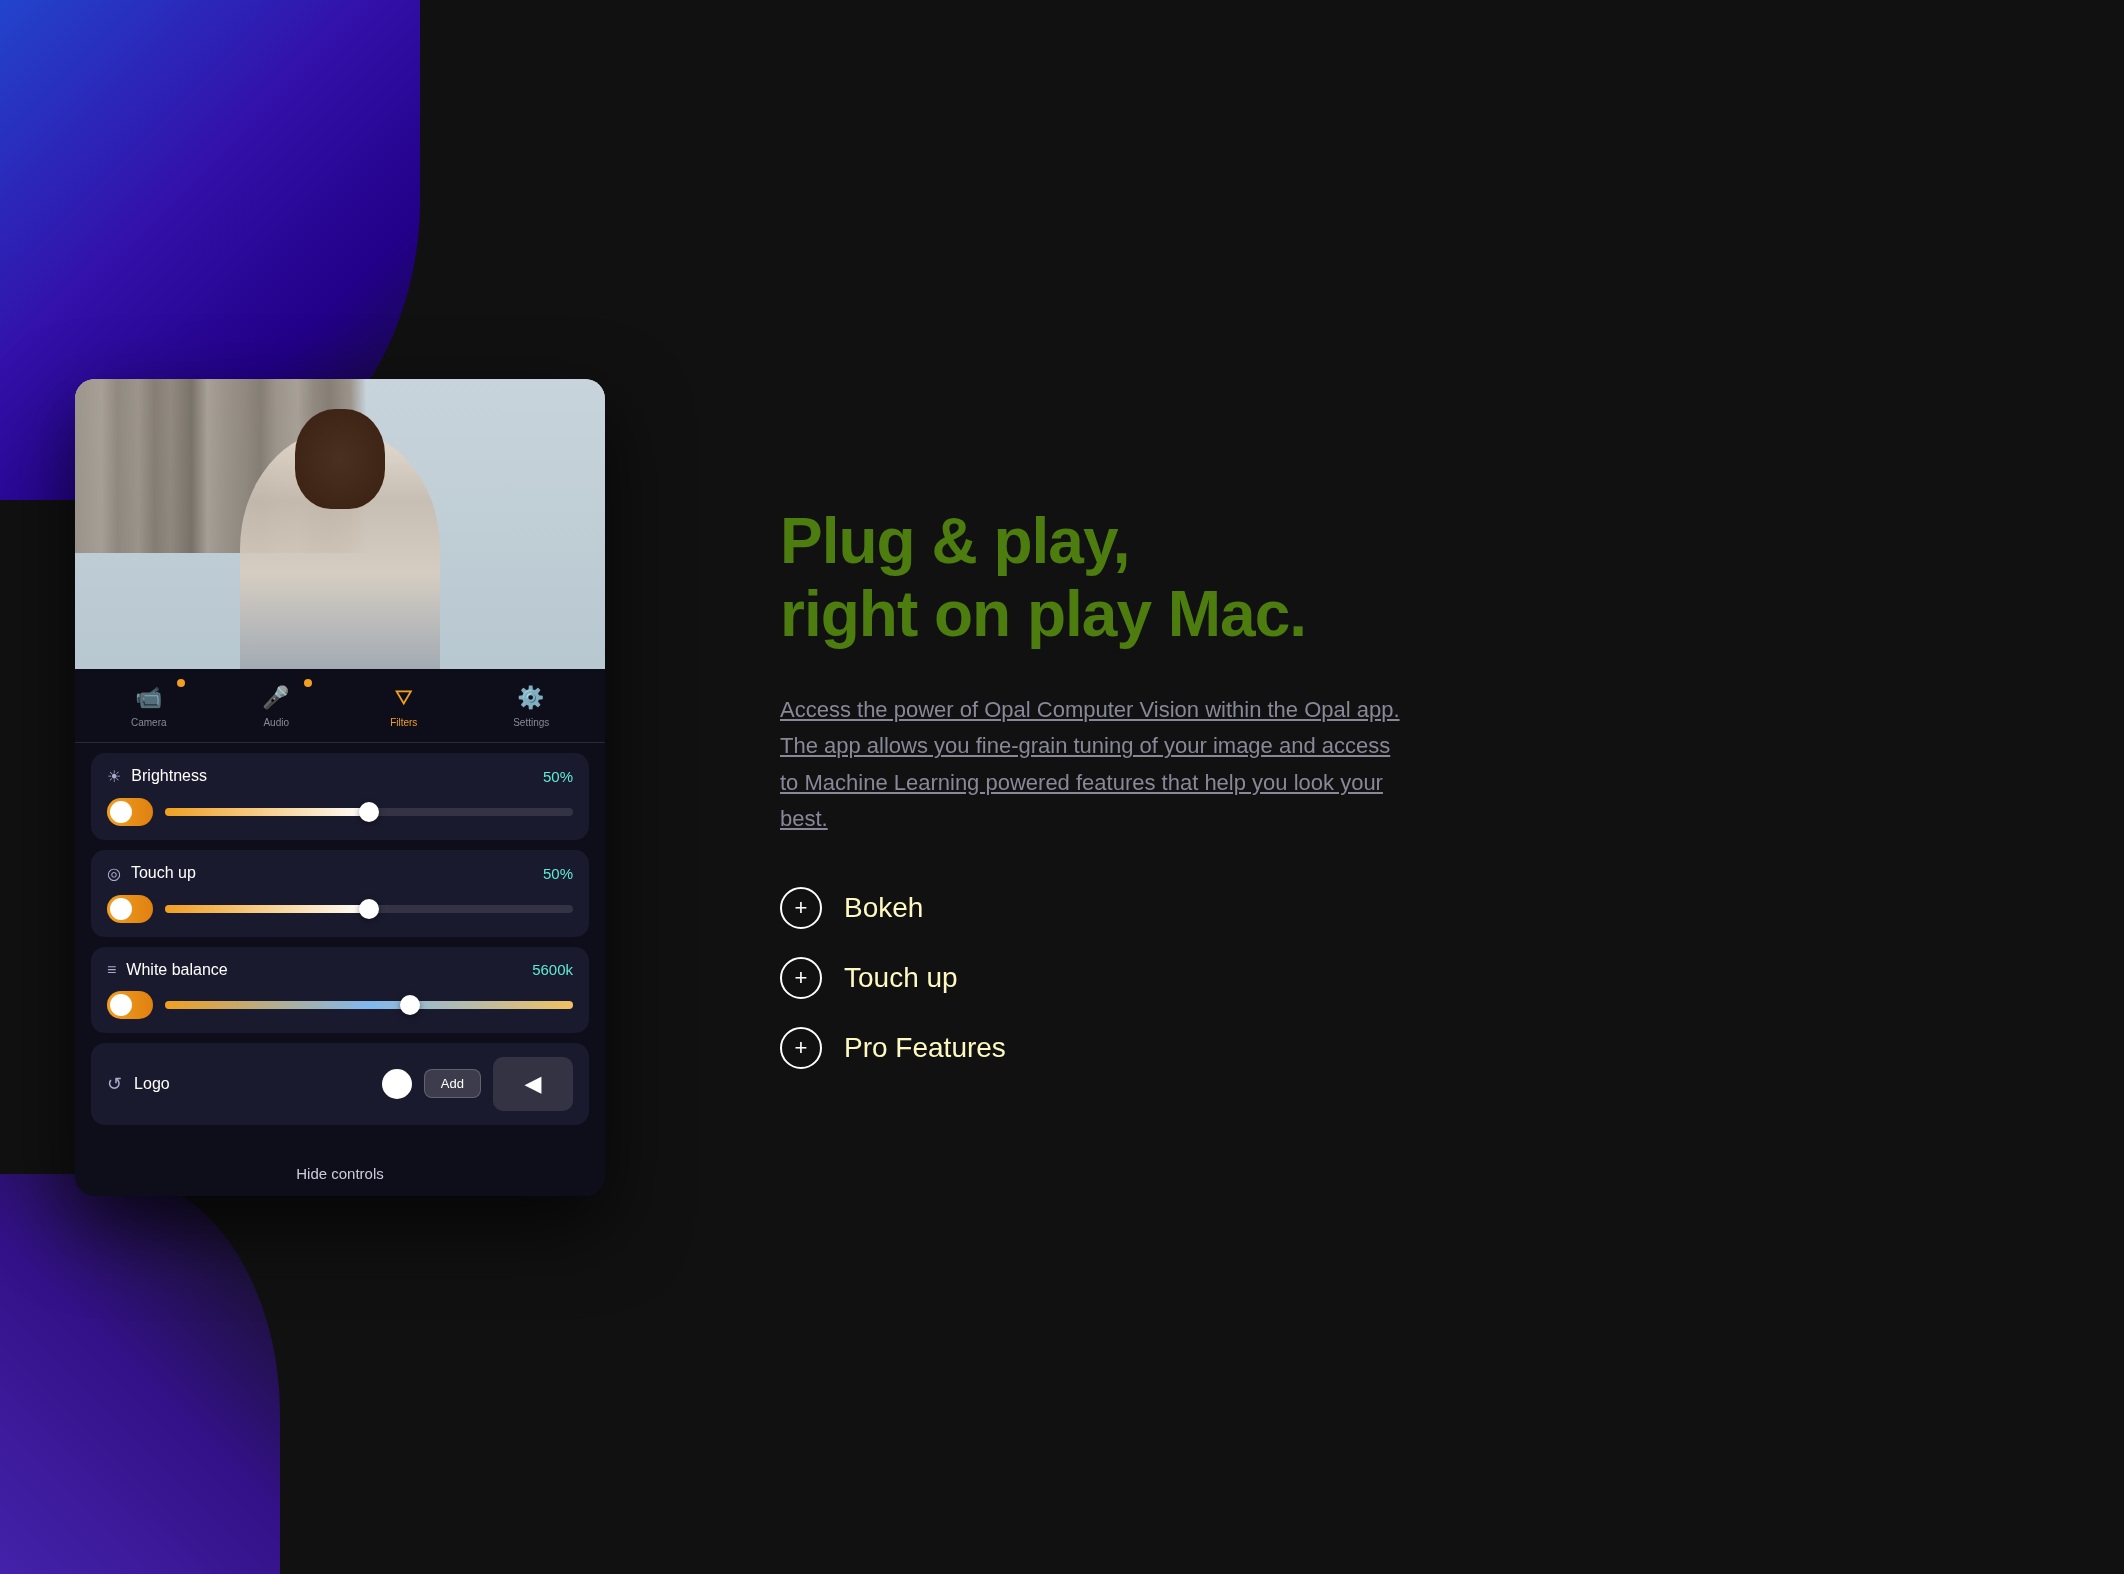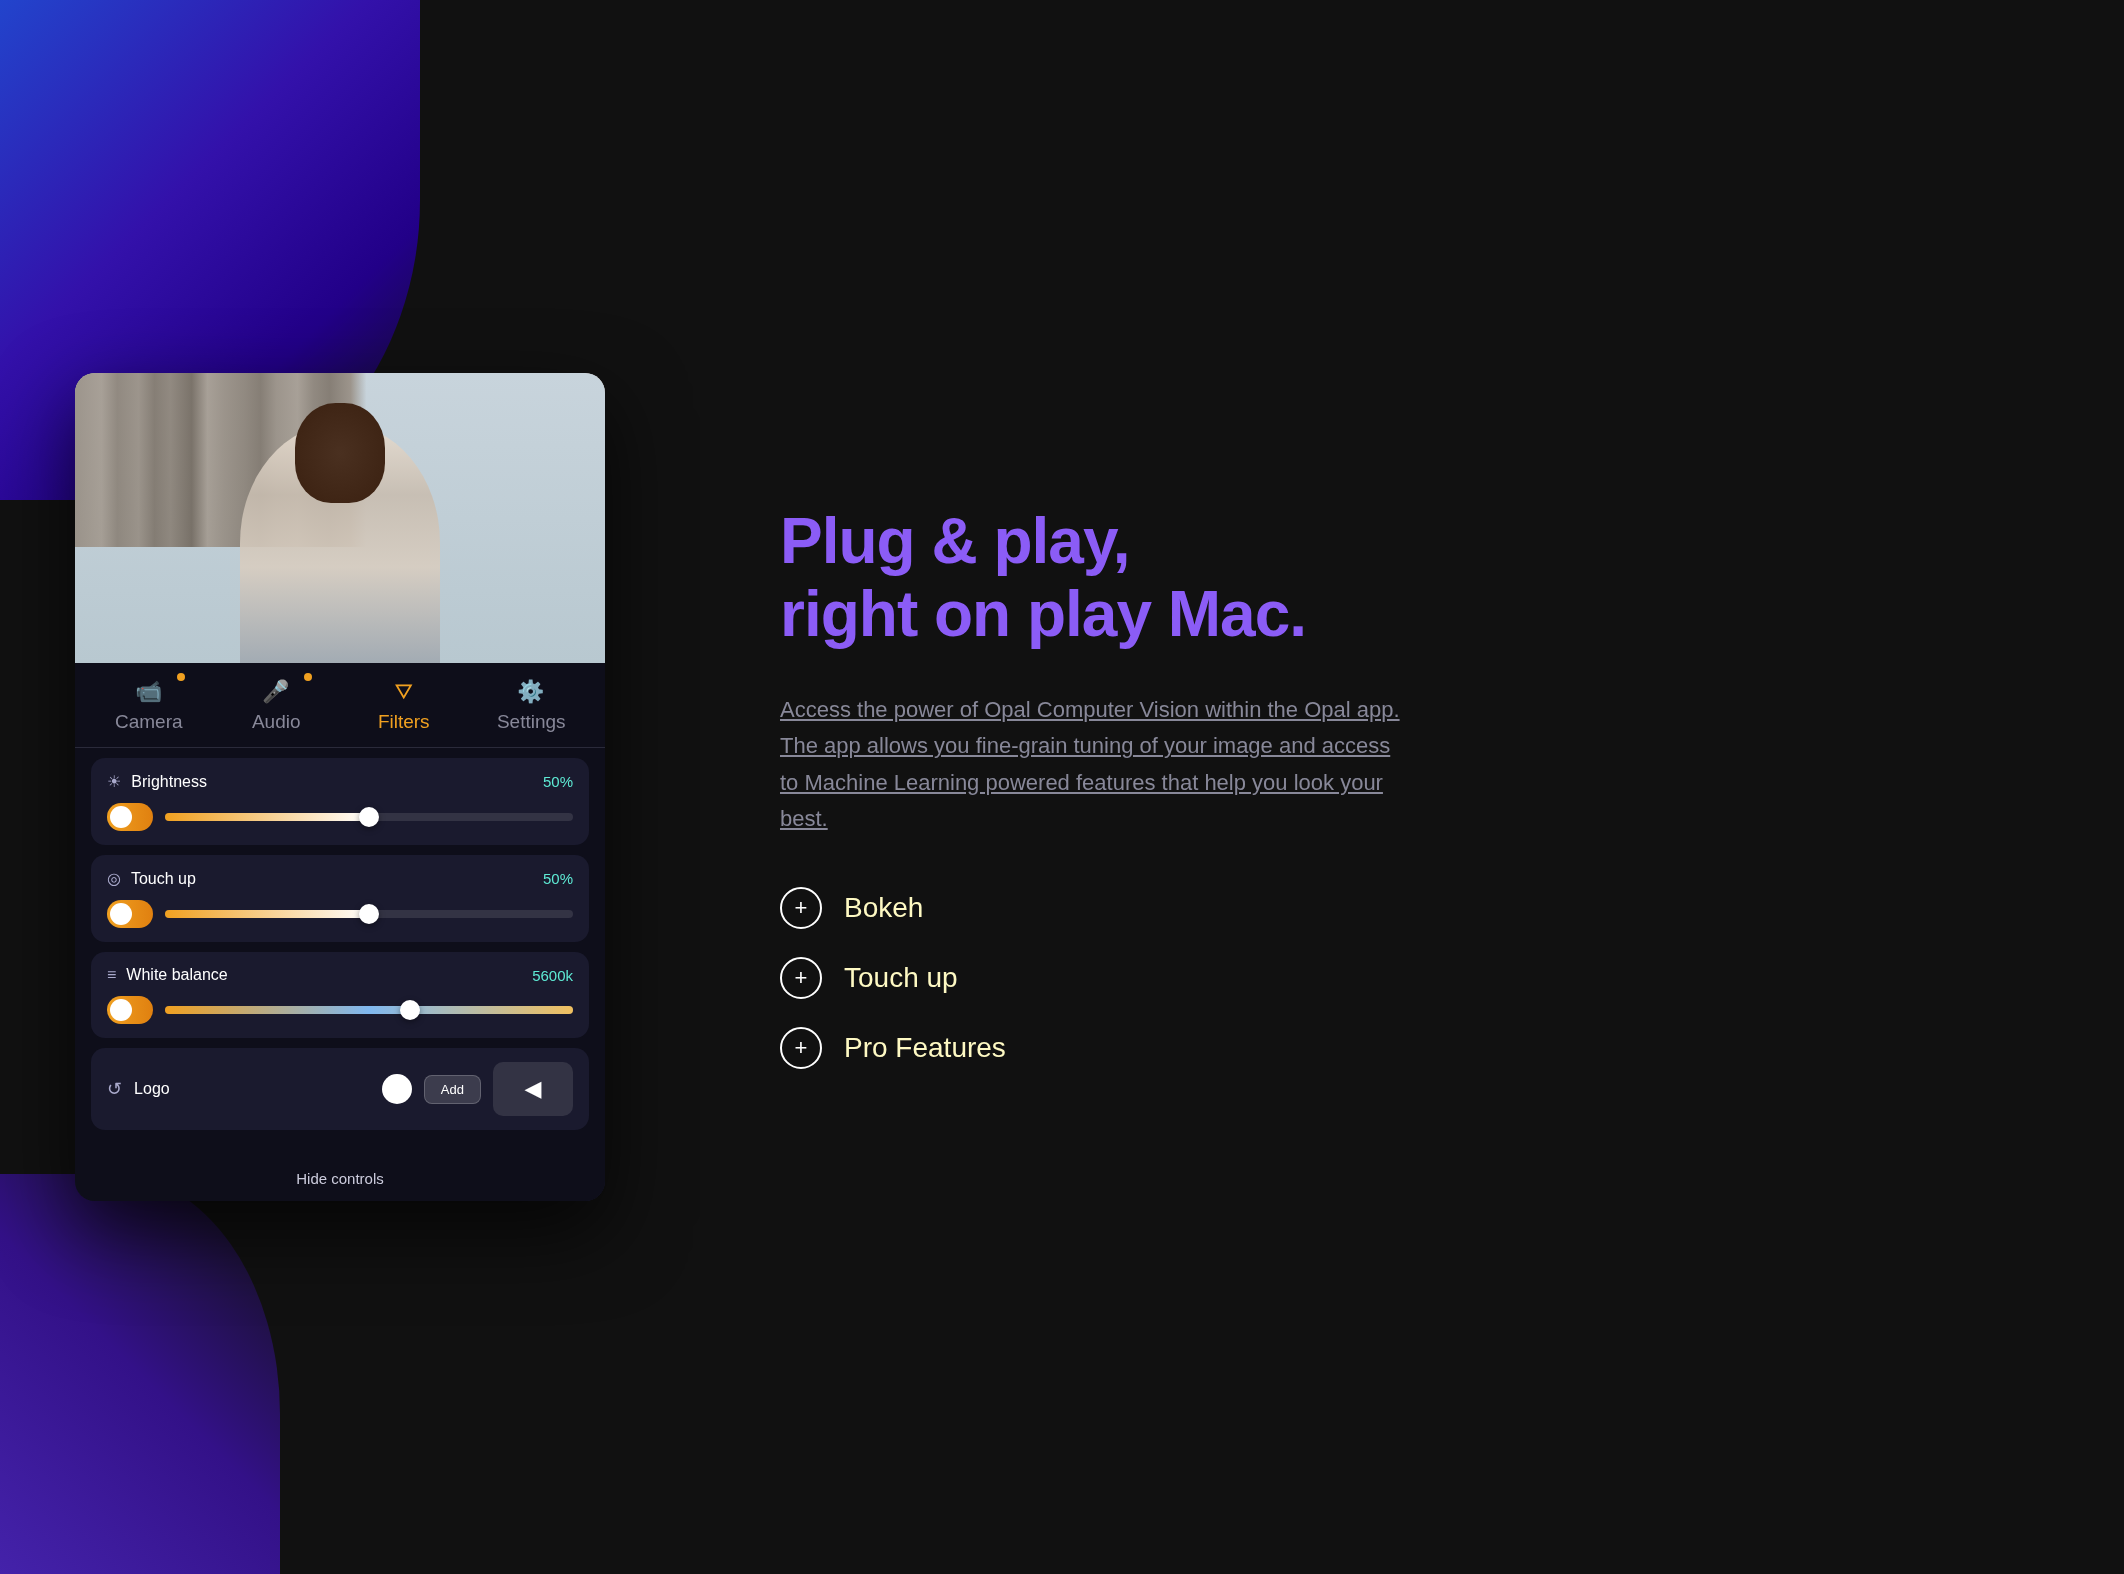--- a/index.html
+++ b/index.html
@@ -136,21 +136,21 @@
     .tab-item.active {
       color: #f0a020;
     }
 
     .tab-icon {
       font-size: 22px;
       margin-bottom: 6px;
     }
 
     .tab-label {
-      font-size: 19px;
+      font-size: 10px;
       font-weight: 500;
     }
 
     .tab-dot {
       position: absolute;
       top: 10px;
       right: 28px;
       width: 8px;
       height: 8px;
       background: #f0a020;
@@ -329,21 +329,21 @@
       align-items: center;
       padding: 80px 100px;
       z-index: 1;
     }
 
     .right-content {
       max-width: 700px;
     }
 
     .headline {
-      color: #8b5cf6;
+      color: #4d7c0f;
       font-size: 64px;
       font-weight: 700;
       line-height: 1.15;
       margin-bottom: 40px;
       letter-spacing: -1px;
     }
 
     .description {
       color: #888899;
       font-size: 22px;

